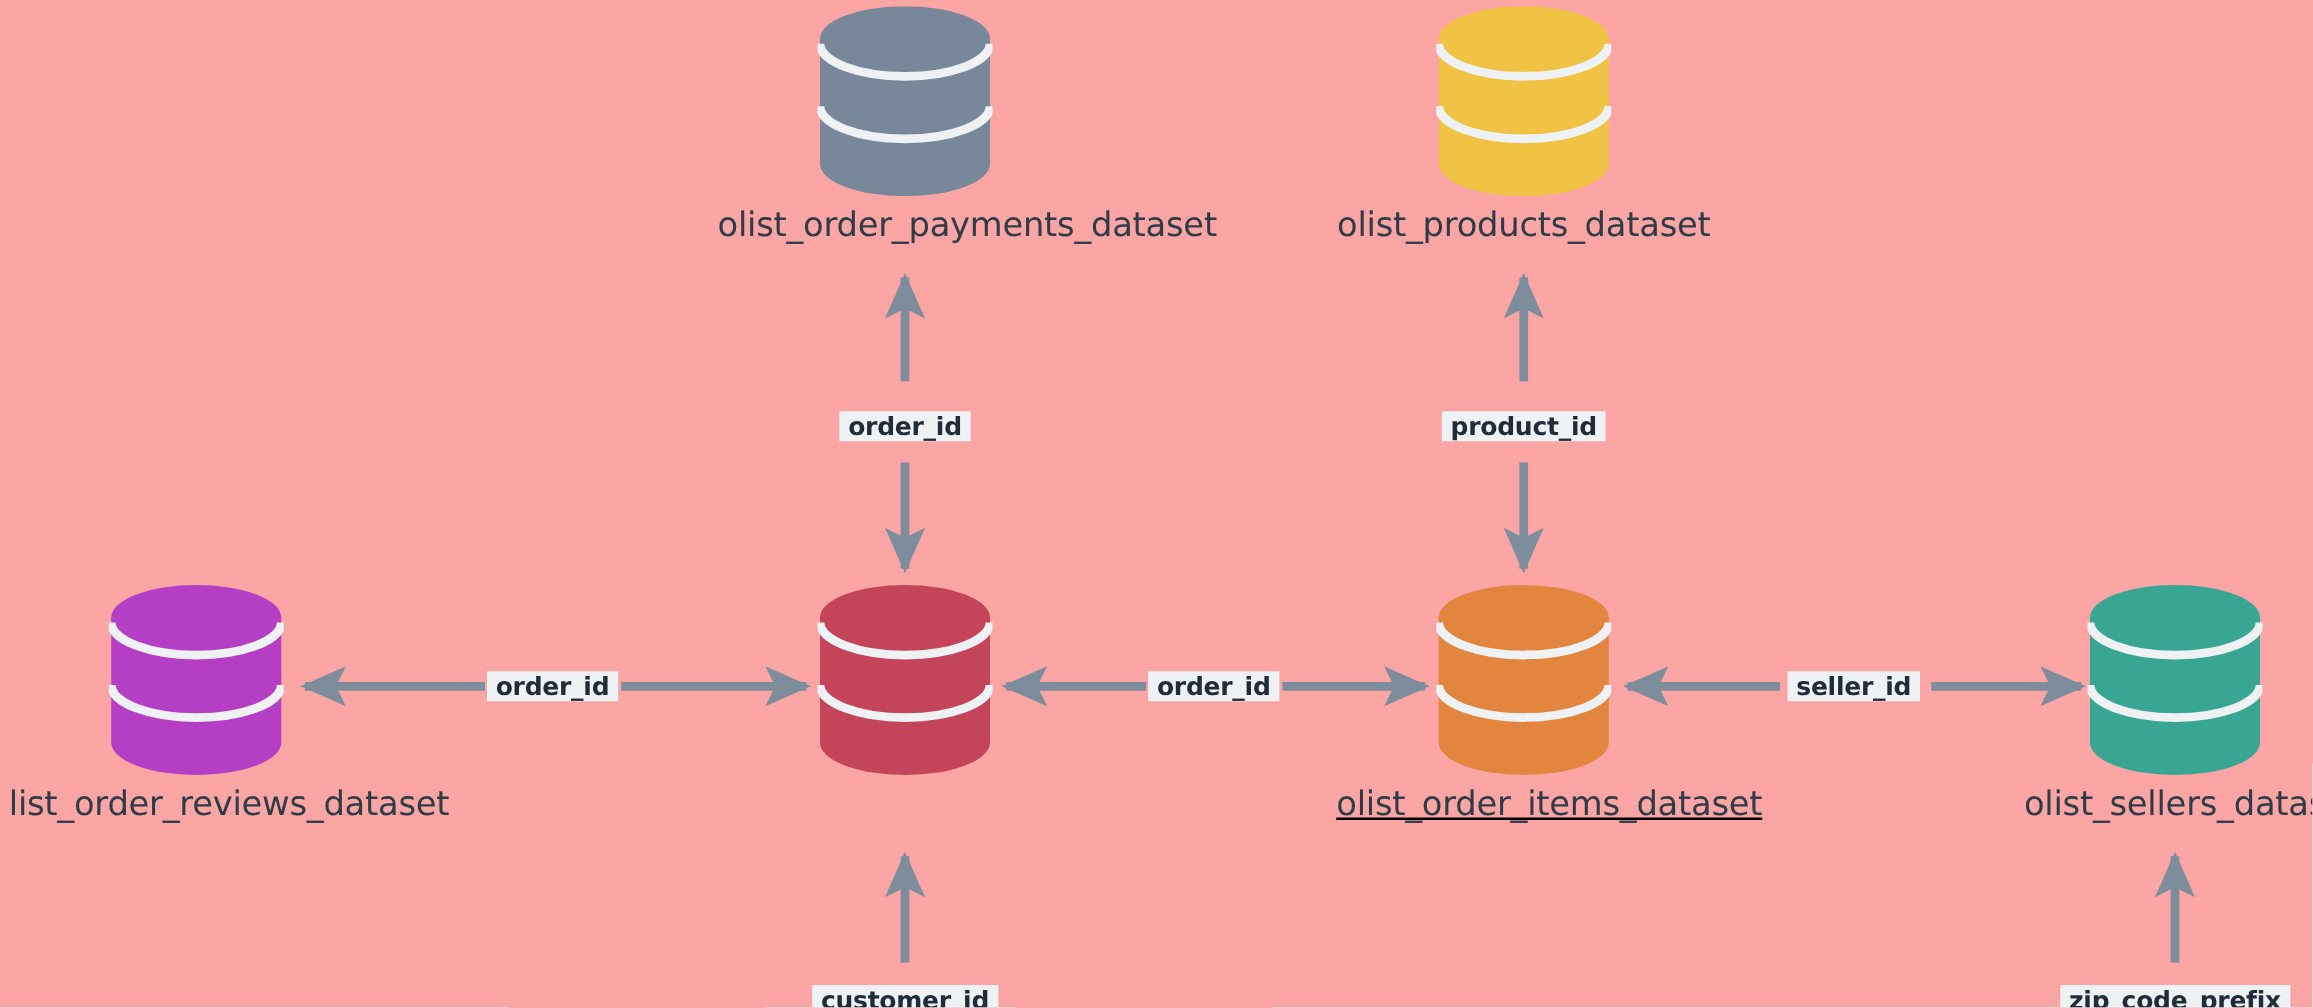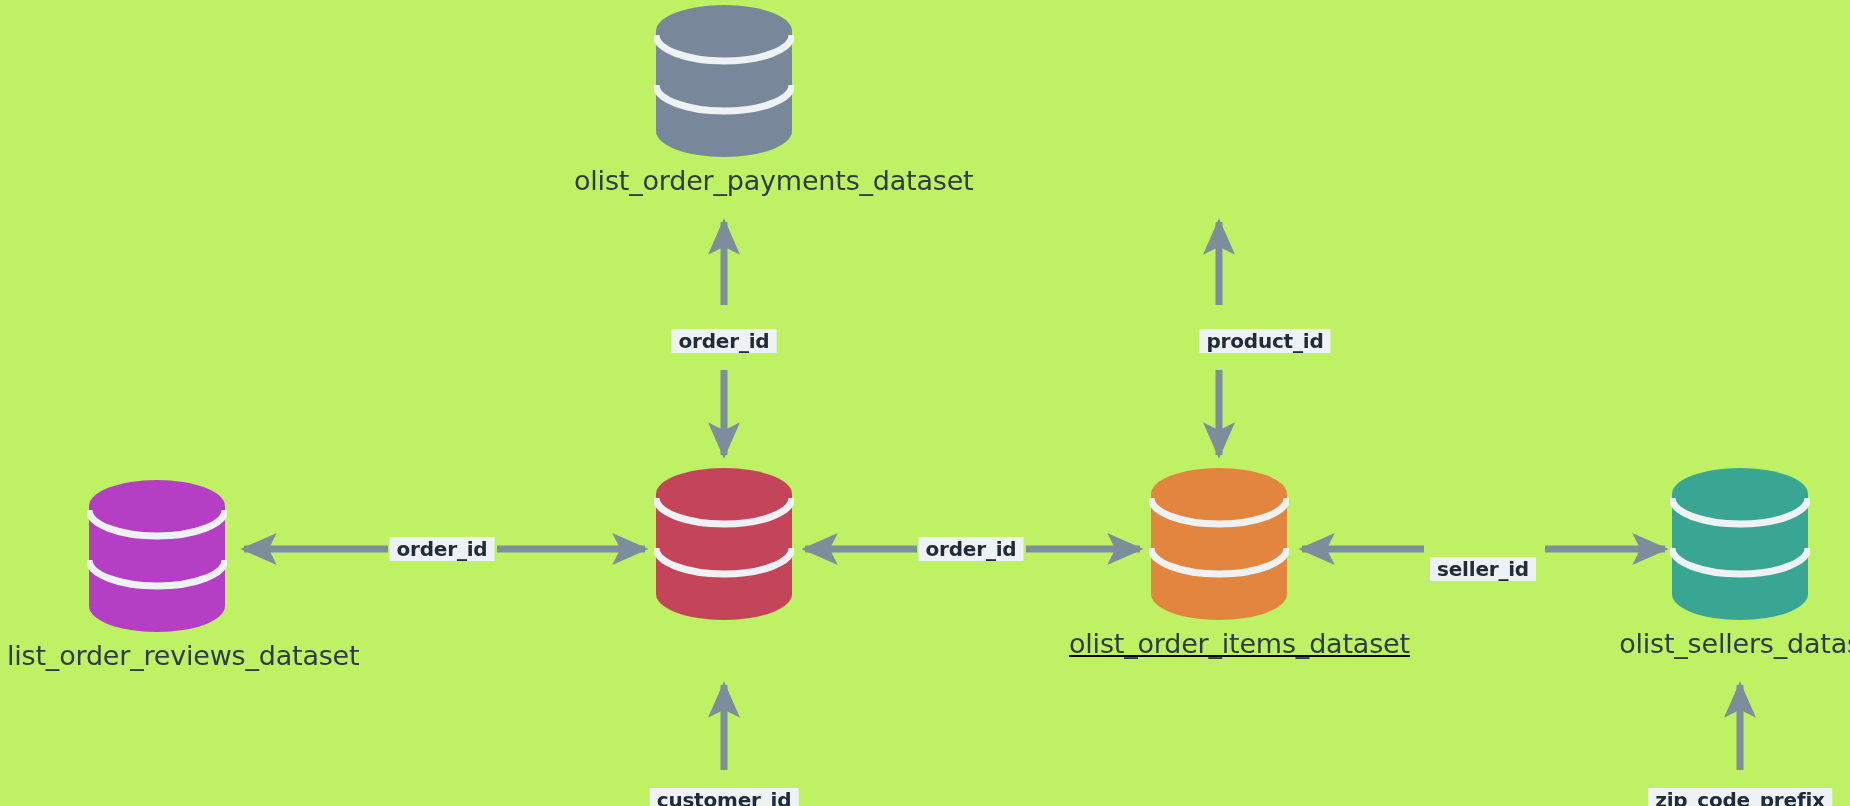--- a/index.html
+++ b/index.html
@@ -8,21 +8,21 @@
     padding: 0;
     background: #eff2f5;
   }
   body {
     font-family: "DejaVu Sans", sans-serif;
   }
   #canvas {
     position: relative;
     width: 1850px;
     height: 806px;
-    background: #bef264;
+    background: #fca5a5;
     overflow: hidden;
   }
   .edge-layer {
     position: absolute;
     left: 0;
     top: 0;
     width: 1850px;
     height: 806px;
     pointer-events: none;
   }
@@ -110,22 +110,31 @@
   <div class="node" style="left:724px; top:5px;">
     <svg class="node-icon" viewBox="0 0 140 152">
       <path d="M2 26 v100 a68 26 0 0 0 136 0 V26 Z" fill="#78879a"></path>
       <ellipse cx="70" cy="26" rx="68" ry="26" fill="#78879a"></ellipse>
       <path d="M2 30 a68 26 0 0 0 136 0" fill="none" stroke="#eff2f5" stroke-width="7"></path>
       <path d="M2 80 a68 26 0 0 0 136 0" fill="none" stroke="#eff2f5" stroke-width="7"></path>
     </svg>
     <span class="node-label">olist_order_payments_dataset</span>
   </div>
 
+  <div class="node" style="left:1219px; top:5px;">
+    <svg class="node-icon" viewBox="0 0 140 152">
+      <path d="M2 26 v100 a68 26 0 0 0 136 0 V26 Z" fill="#f0c344"></path>
+      <ellipse cx="70" cy="26" rx="68" ry="26" fill="#f0c344"></ellipse>
+      <path d="M2 30 a68 26 0 0 0 136 0" fill="none" stroke="#eff2f5" stroke-width="7"></path>
+      <path d="M2 80 a68 26 0 0 0 136 0" fill="none" stroke="#eff2f5" stroke-width="7"></path>
+    </svg>
+    <span class="node-label">olist_products_dataset</span>
+  </div>
 
-  <div class="node" style="left:157px; top:480px;text-align:center;">
+  <div class="node" style="left:157px; top:468px;text-align:center;">
     <svg class="node-icon" viewBox="0 0 140 152">
       <path d="M2 26 v100 a68 26 0 0 0 136 0 V26 Z" fill="#b43fc4"></path>
       <ellipse cx="70" cy="26" rx="68" ry="26" fill="#b43fc4"></ellipse>
       <path d="M2 30 a68 26 0 0 0 136 0" fill="none" stroke="#eff2f5" stroke-width="7"></path>
       <path d="M2 80 a68 26 0 0 0 136 0" fill="none" stroke="#eff2f5" stroke-width="7"></path>
     </svg>
     <span class="node-label">list_order_reviews_dataset</span>
   </div>
 
   <div class="node" style="left:724px; top:468px;">
@@ -152,25 +161,25 @@
       <path d="M2 26 v100 a68 26 0 0 0 136 0 V26 Z" fill="#39a694"></path>
       <ellipse cx="70" cy="26" rx="68" ry="26" fill="#39a694"></ellipse>
       <path d="M2 30 a68 26 0 0 0 136 0" fill="none" stroke="#eff2f5" stroke-width="7"></path>
       <path d="M2 80 a68 26 0 0 0 136 0" fill="none" stroke="#eff2f5" stroke-width="7"></path>
     </svg>
     <span class="node-label">olist_sellers_datas</span>
   </div>
 
   <span class="edge-label" style="left:724px; top:341px;">order_id</span>
 
-  <span class="edge-label" style="left:1219px; top:341px;margin-left:46px;">product_id</span>
+  <span class="edge-label" style="left:1219px; top:341px;">product_id</span>
 
   <span class="edge-label" style="left:442px; top:549px;">order_id</span>
 
   <span class="edge-label" style="left:971px; top:549px;">order_id</span>
 
-  <span class="edge-label" style="left:1483px; top:569px;">seller_id</span>
+  <span class="edge-label" style="left:1483px; top:549px;">seller_id</span>
 
   <span class="edge-label" style="left:724px; top:800px;">customer_id</span>
 
   <span class="edge-label" style="left:1740px; top:800px;">zip_code_prefix</span>
 
 </div>
 
 </body></html>

